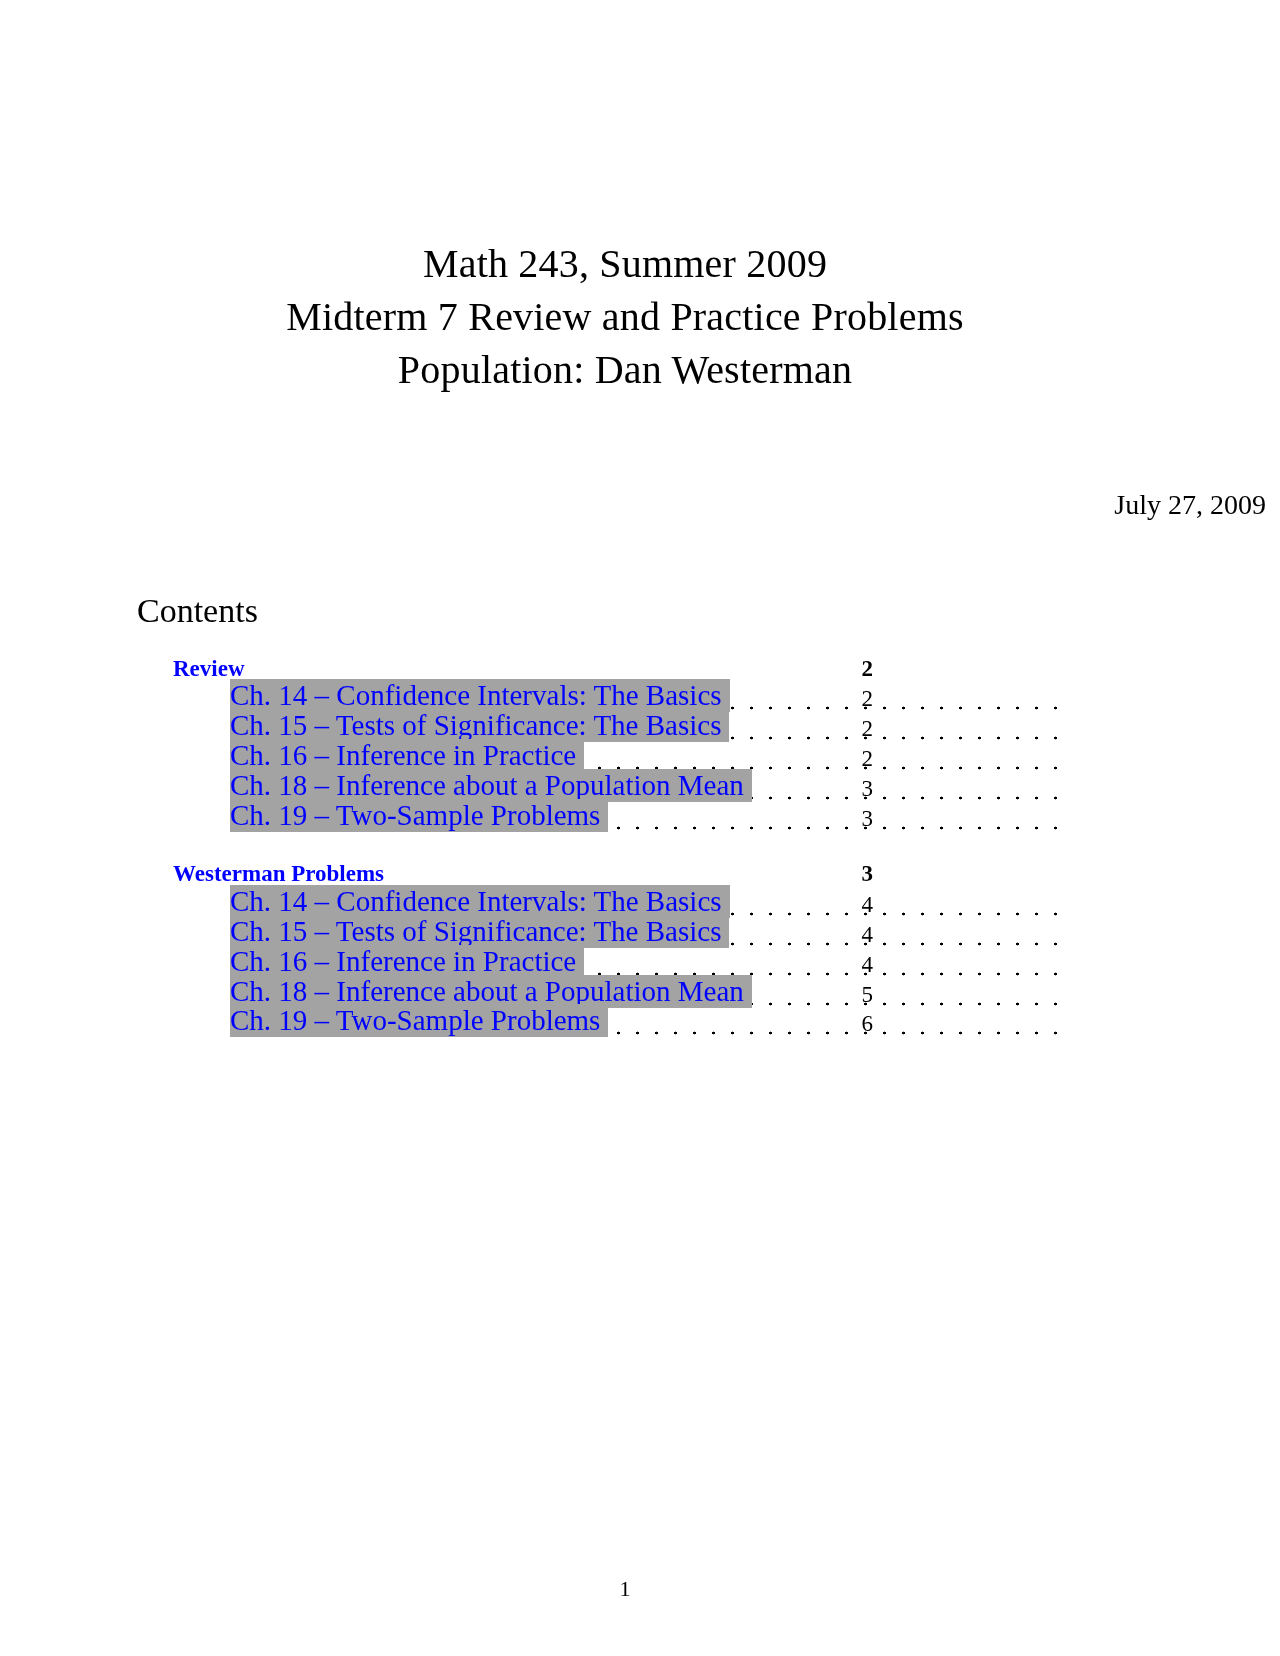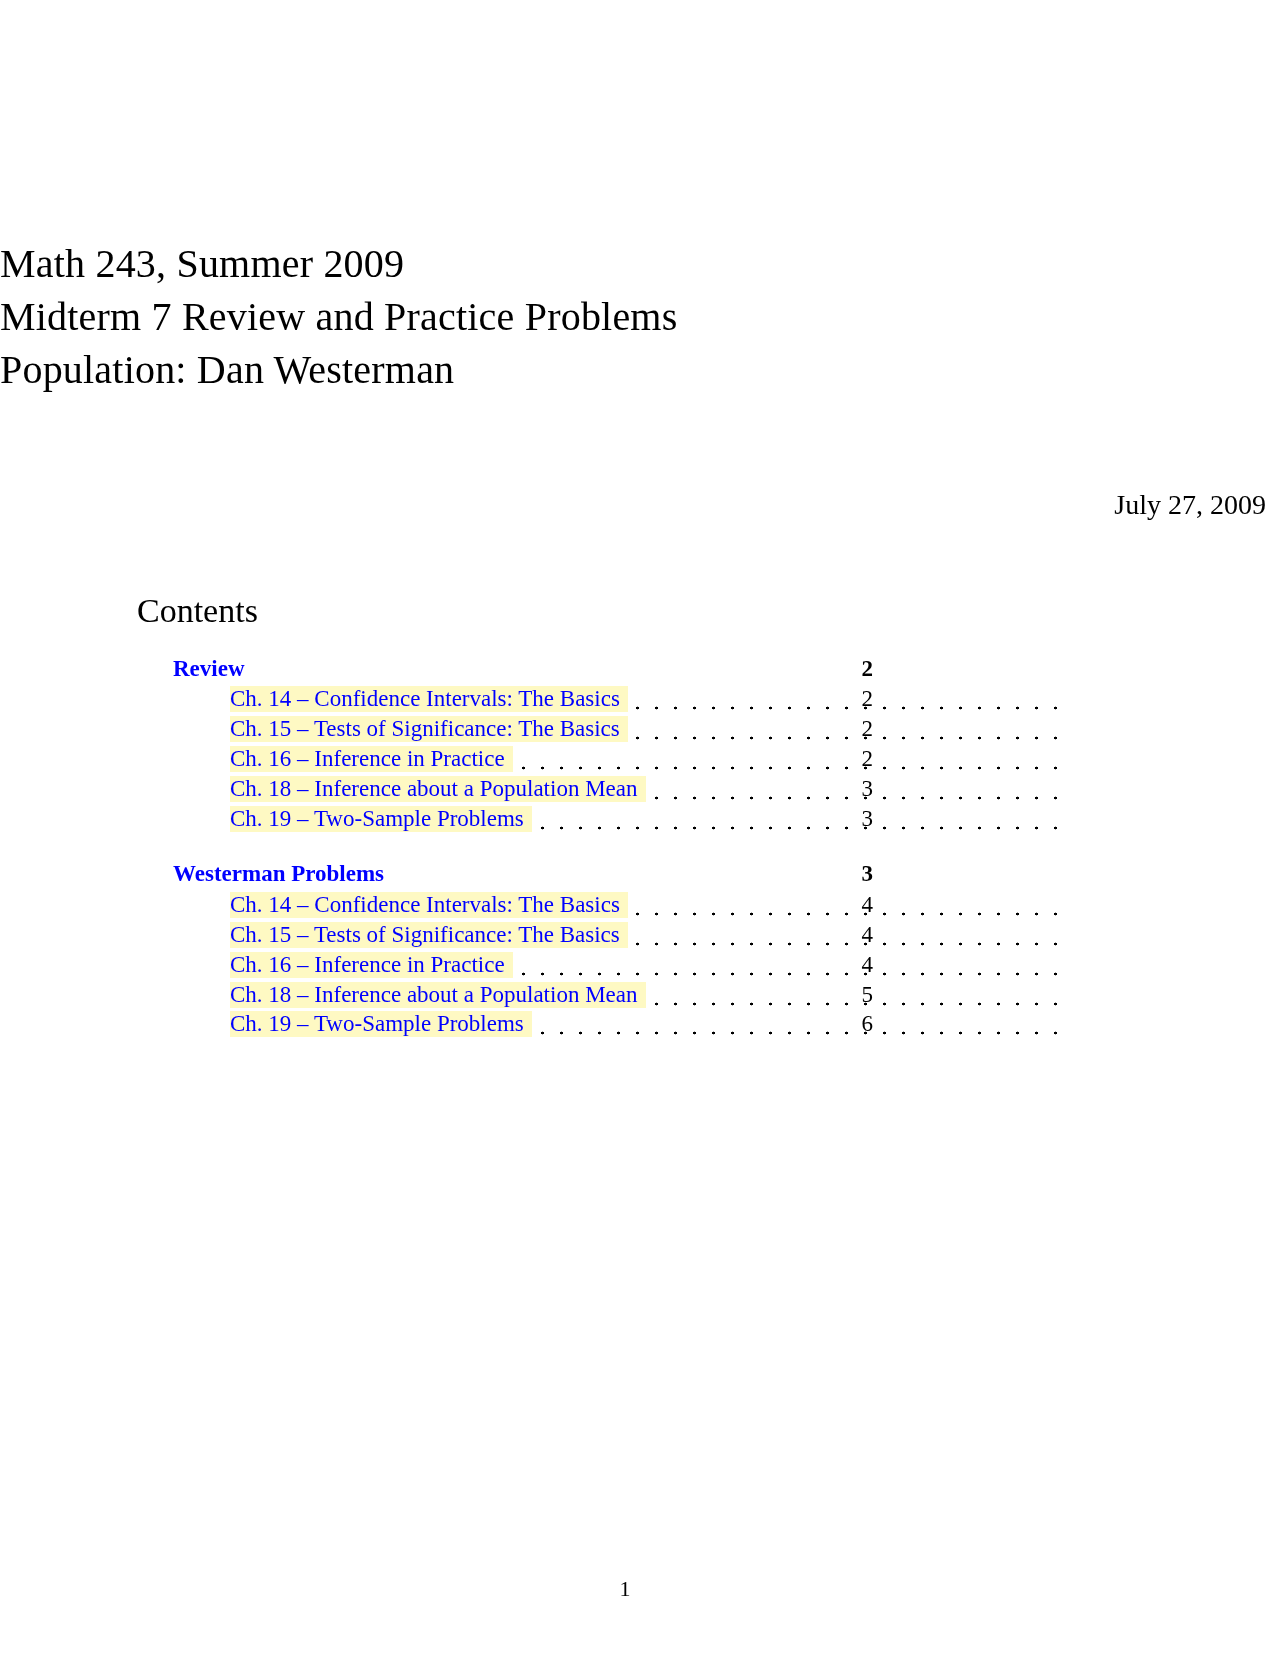--- a/index.html
+++ b/index.html
@@ -1,26 +1,26 @@
 <!DOCTYPE html>
 <html><head>
 <meta charset="utf-8">
 <style>
   html, body { margin: 0; padding: 0; background: #ffffff; }
   body { width: 1280px; height: 1656px; position: relative; overflow: hidden;
          font-family: "Liberation Serif", "DejaVu Serif", serif; color: #000; }
-  .title-block { position: absolute; left: 0; width: 1250px; top: 237px; text-align: left; }
+  .title-block { position: absolute; left: 0; width: 1250px; top: 237px; text-align: center; }
   .title-line { font-size: 40px; line-height: 53px; height: 53px; white-space: nowrap; letter-spacing: 0.2px; }
   .date { position: absolute; left: 16px; width: 1250px; top: 487px; text-align: right; font-size: 28px; line-height: 36px; }
   .contents-heading { position: absolute; left: 137px; top: 589px; font-size: 34px; font-weight: normal; line-height: 44px; }
   .toc { position: absolute; left: 0; width: 1280px; }
   .toc-row { position: absolute; left: 0; width: 1040px; height: 30px; }
   .toc-section .label { position: absolute; left: 173px; bottom: 4px; color: #0000ff; font-weight: bold; font-size: 23px; white-space: nowrap; }
   .toc-section .page { position: absolute; right: 167px; bottom: 4px; font-weight: bold; font-size: 23px; }
-  .toc-sub .label { position: absolute; left: 230px; bottom: 4px; color: #0000ff; font-size: 23px; white-space: nowrap; background: #fef9c3; padding-right: 8px; z-index: 2; }
+  .toc-sub .label { position: absolute; left: 230px; bottom: 4px; color: #0000ff; font-size: 29px; white-space: nowrap; background: #a3a3a3; padding-right: 8px; z-index: 2; }
   .toc-sub .leader { position: absolute; left: 240px; width: 825px; bottom: 6px; height: 4px;
      background-image: radial-gradient(circle, #000 1.3px, transparent 1.6px);
      background-size: 19px 4px; background-position: right center; background-repeat: repeat-x; z-index: 1; }
   .toc-sub .page { position: absolute; right: 167px; bottom: 4px; font-size: 23px; background: #fff; padding-left: 6px; }
   .page-number { position: absolute; left: 0; width: 1250px; top: 1576px; text-align: center; font-size: 22px; }
 </style>
 </head>
 <body>
 
 <div class="title-block">

